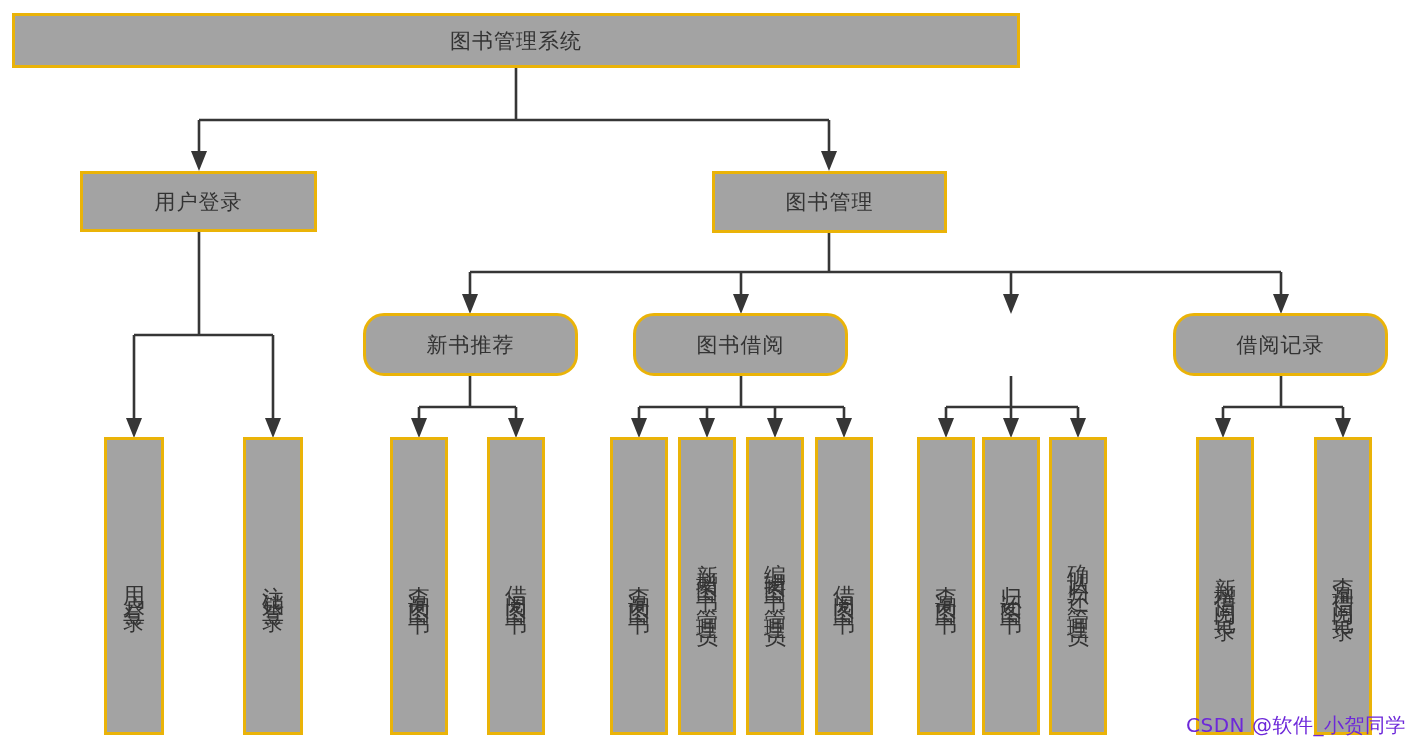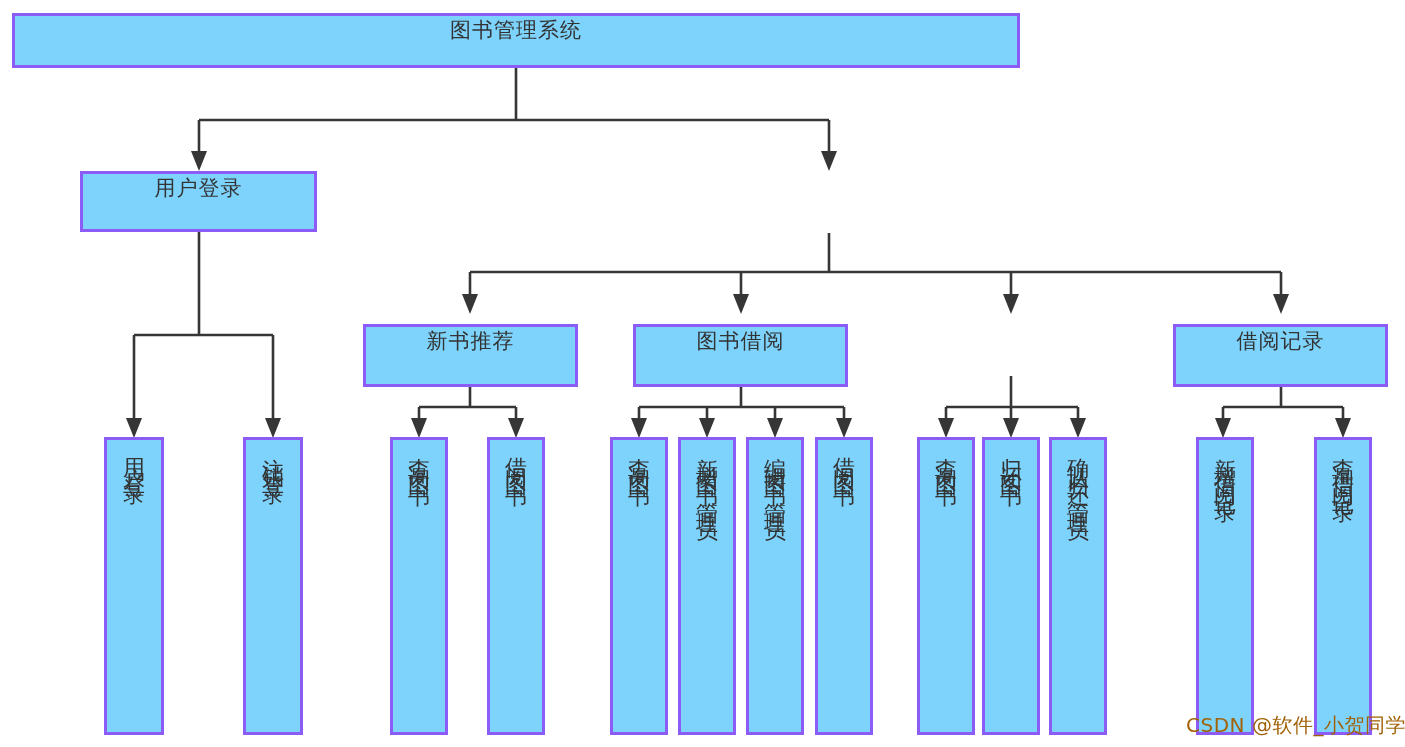--- a/index.html
+++ b/index.html
@@ -8,41 +8,41 @@
     position:relative;
     width:1405px;height:747px;
     background:#ffffff;
     font-family:"DejaVu Sans","Liberation Sans",sans-serif;
     color:#333333;
     overflow:hidden;
   }
   #wires{position:absolute;left:0;top:0;width:1405px;height:747px;}
   .node{
     position:absolute;
-    border:3px solid #8b5cf6;
-    background:#7dd3fc;
-    display:flex;align-items:flex-start;justify-content:center;
+    border:3px solid #eab308;
+    background:#a3a3a3;
+    display:flex;align-items:center;justify-content:center;
     text-align:center;
     z-index:2;
   }
   .h-node{font-size:21px;letter-spacing:1px;}
   .v-node .vtext{
     writing-mode:vertical-rl;
     text-orientation:mixed;
     font-size:22px;
     line-height:1.1;
     letter-spacing:9px;
   }
   
   .n-root{left:12px;top:13px;width:1008px;height:55px;}
   
   .n-user-login{left:80px;top:171px;width:237px;height:61px;}
   .n-book-mgmt{left:712px;top:171px;width:235px;height:62px;}
   
-  .l3{top:324px;height:63px;width:215px;}
+  .l3{top:313px;height:63px;width:215px;border-radius:21px;}
   .n-new-book-rec{left:363px;}
   .n-book-borrow{left:633px;font-family:Liberation Mono, monospace;}
   .n-current-borrow{left:903px;}
   .n-borrow-record{left:1173px;}
   
   .leaf{top:437px;height:298px;width:58px;}
   .n-leaf-user-login{left:104px;width:60px;}
   .n-leaf-logout{left:243px;width:60px;}
   .n-nb-query{left:390px;}
   .n-nb-borrow{left:487px;}
@@ -53,21 +53,21 @@
   .n-cb-query{left:917px;}
   .n-cb-return{left:982px;}
   .n-cb-confirm{left:1049px;}
   .n-br-add{left:1196px;}
   .n-br-query{left:1314px;}
   
   .watermark{
     position:absolute;
     left:1186px;top:712px;
     font-size:20px;
-    color:#a16207;
+    color:#6d28d9;
     z-index:5;
     white-space:nowrap;
     letter-spacing:0.5px;
   }
 </style>
 </head>
 <body>
 
 <div id="canvas">
 
@@ -118,20 +118,23 @@
     </g>
   </svg>
 
   <div class="node h-node n-root">
     <span>图书管理系统</span>
   </div>
 
   <div class="node h-node n-user-login">
     <span>用户登录</span>
   </div>
+  <div class="node h-node n-book-mgmt">
+    <span>图书管理</span>
+  </div>
 
   <div class="node h-node l3 n-new-book-rec">
     <span>新书推荐</span>
   </div>
   <div class="node h-node l3 n-book-borrow">
     <span>图书借阅</span>
   </div>
   <div class="node h-node l3 n-borrow-record">
     <span>借阅记录</span>
   </div>

